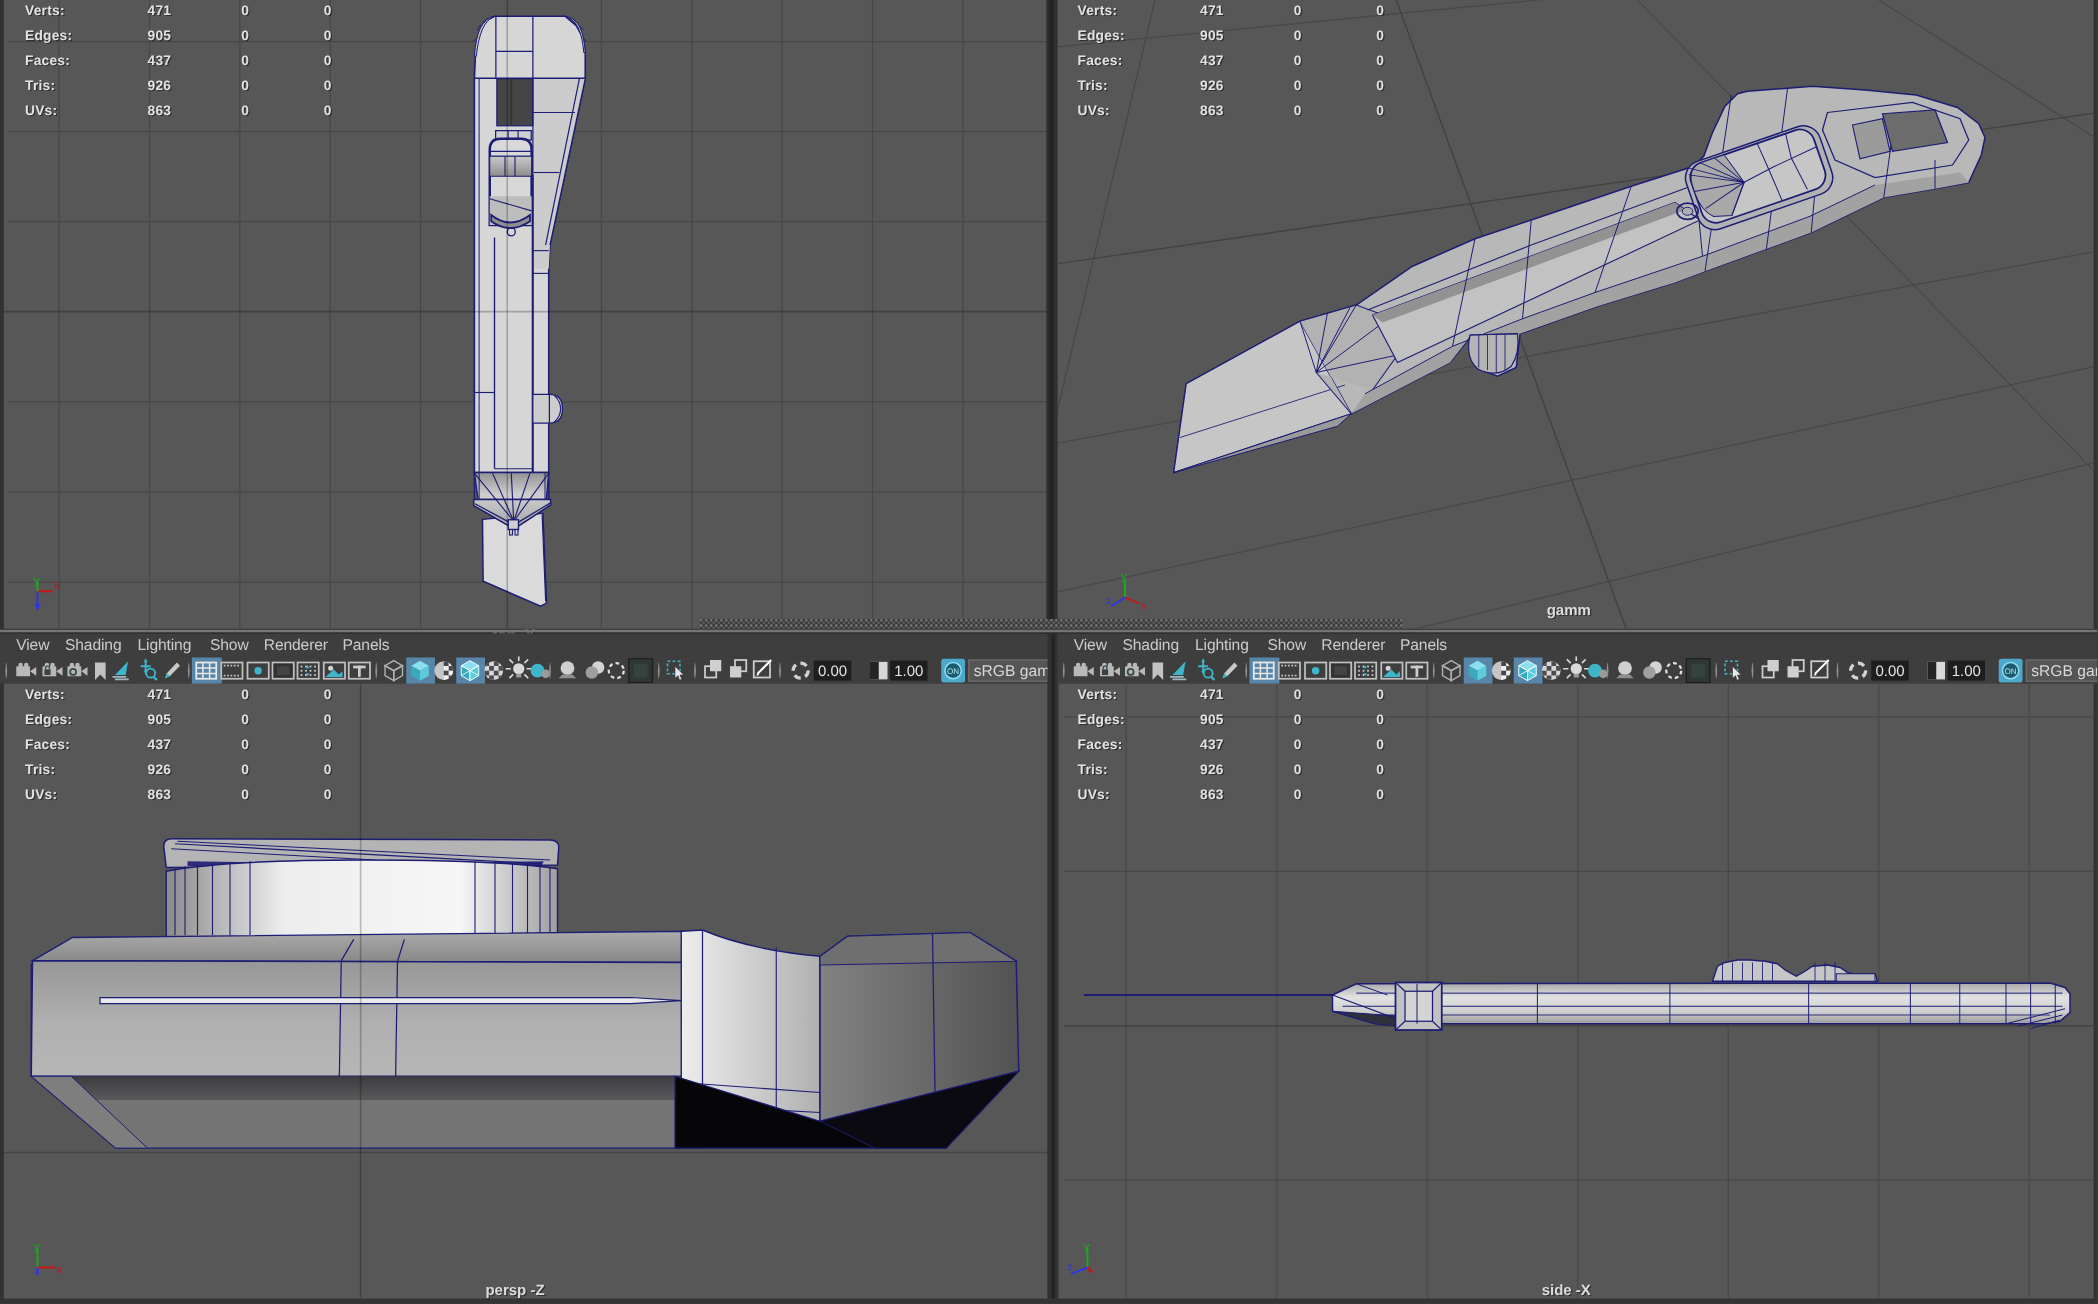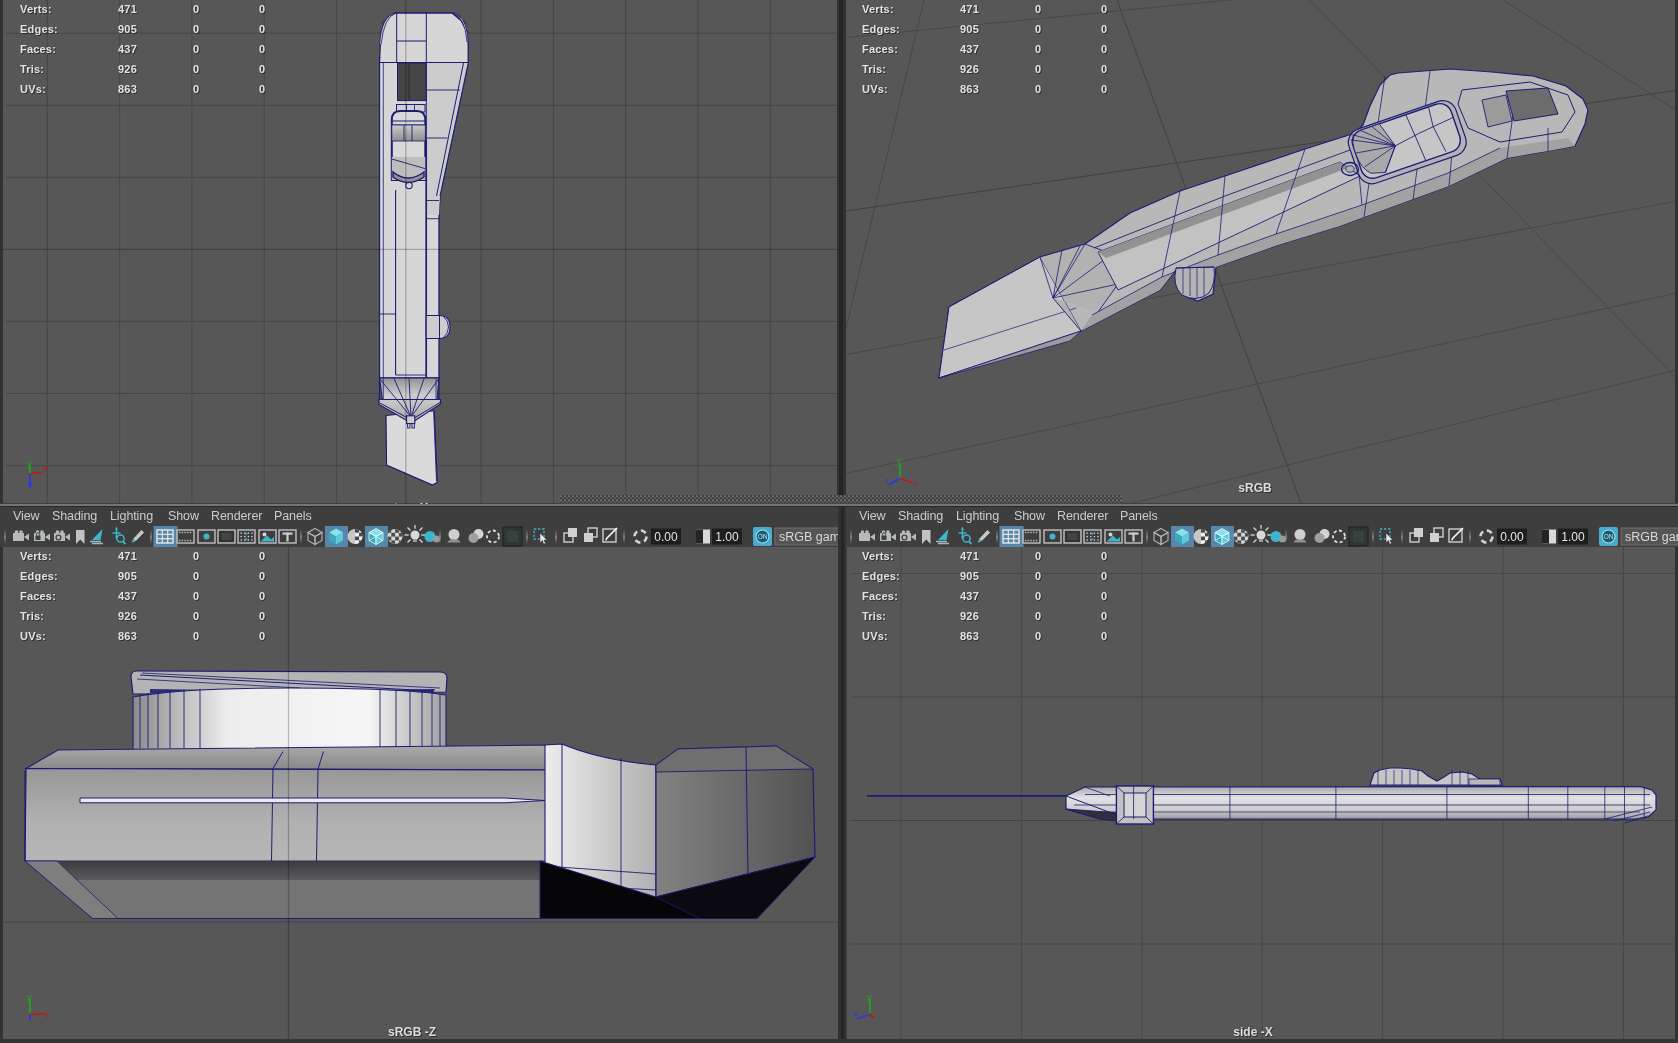--- a/index.html
+++ b/index.html
@@ -234,21 +234,21 @@
     <div class="hud" style="left:1035px;top:43px;">0</div>
     <div class="hud" style="left:1101px;top:43px;">0</div>
     <div class="hud" style="left:862px;top:63px;">Tris:</div>
     <div class="hud" style="left:960px;top:63px;">926</div>
     <div class="hud" style="left:1035px;top:63px;">0</div>
     <div class="hud" style="left:1101px;top:63px;">0</div>
     <div class="hud" style="left:862px;top:83px;">UVs:</div>
     <div class="hud" style="left:960px;top:83px;">863</div>
     <div class="hud" style="left:1035px;top:83px;">0</div>
     <div class="hud" style="left:1101px;top:83px;">0</div>
-    <div class="vpl" style="left:1195px;top:481px;">sRGB</div>
+    <div class="vpl" style="left:1195px;top:481px;">gamm</div>
     <svg width="44" height="40" style="position:absolute;left:884px;top:456px" xmlns="http://www.w3.org/2000/svg">
       <line x1="16" y1="22" x2="16" y2="8" stroke="#15b015" stroke-width="1.5"></line>
       <text x="13" y="8" fill="#15b015" font-size="9" font-family="Liberation Sans">y</text>
       <line x1="16" y1="22" x2="5" y2="29" stroke="#2e35e8" stroke-width="1.5"></line>
       <text x="1" y="27" fill="#2e35e8" font-size="8" font-family="Liberation Sans">z</text>
       <line x1="16" y1="22" x2="28" y2="27" stroke="#c81616" stroke-width="1.5"></line>
       <text x="29" y="31" fill="#c81616" font-size="8" font-family="Liberation Sans">x</text>
     </svg>
     <div style="position:absolute;left:837px;top:0;width:9px;height:503px;background:#313131;"></div>
     <div style="position:absolute;left:839px;top:0;width:4px;height:503px;background:#252525;"></div>
@@ -702,21 +702,21 @@
     <div class="hud" style="left:193px;top:589.5px;">0</div>
     <div class="hud" style="left:259px;top:589.5px;">0</div>
     <div class="hud" style="left:20px;top:609.5px;">Tris:</div>
     <div class="hud" style="left:118px;top:609.5px;">926</div>
     <div class="hud" style="left:193px;top:609.5px;">0</div>
     <div class="hud" style="left:259px;top:609.5px;">0</div>
     <div class="hud" style="left:20px;top:629.5px;">UVs:</div>
     <div class="hud" style="left:118px;top:629.5px;">863</div>
     <div class="hud" style="left:193px;top:629.5px;">0</div>
     <div class="hud" style="left:259px;top:629.5px;">0</div>
-    <div class="vpl" style="left:352px;top:1025px;">sRGB -Z</div>
+    <div class="vpl" style="left:352px;top:1025px;">persp -Z</div>
     <svg width="44" height="44" style="position:absolute;left:20px;top:994px" xmlns="http://www.w3.org/2000/svg">
       <line x1="10" y1="20" x2="10" y2="5" stroke="#15b015" stroke-width="1.5"></line>
       <text x="7" y="6" fill="#15b015" font-size="9" font-family="Liberation Sans">y</text>
       <line x1="10" y1="20" x2="10" y2="26" stroke="#2e35e8" stroke-width="2"></line>
       <line x1="10" y1="20" x2="24" y2="20" stroke="#c81616" stroke-width="1.5"></line>
       <text x="25" y="24" fill="#c81616" font-size="9" font-family="Liberation Sans">x</text>
     </svg>
     <div class="vp" style="left:847px;top:547px;width:828px;height:492px;">
       <div style="position:absolute;left:-1px;top:0px;width:832px;height:492px;">
         <svg width="832" height="492" style="position:absolute;left:0;top:0;" xmlns="http://www.w3.org/2000/svg">

